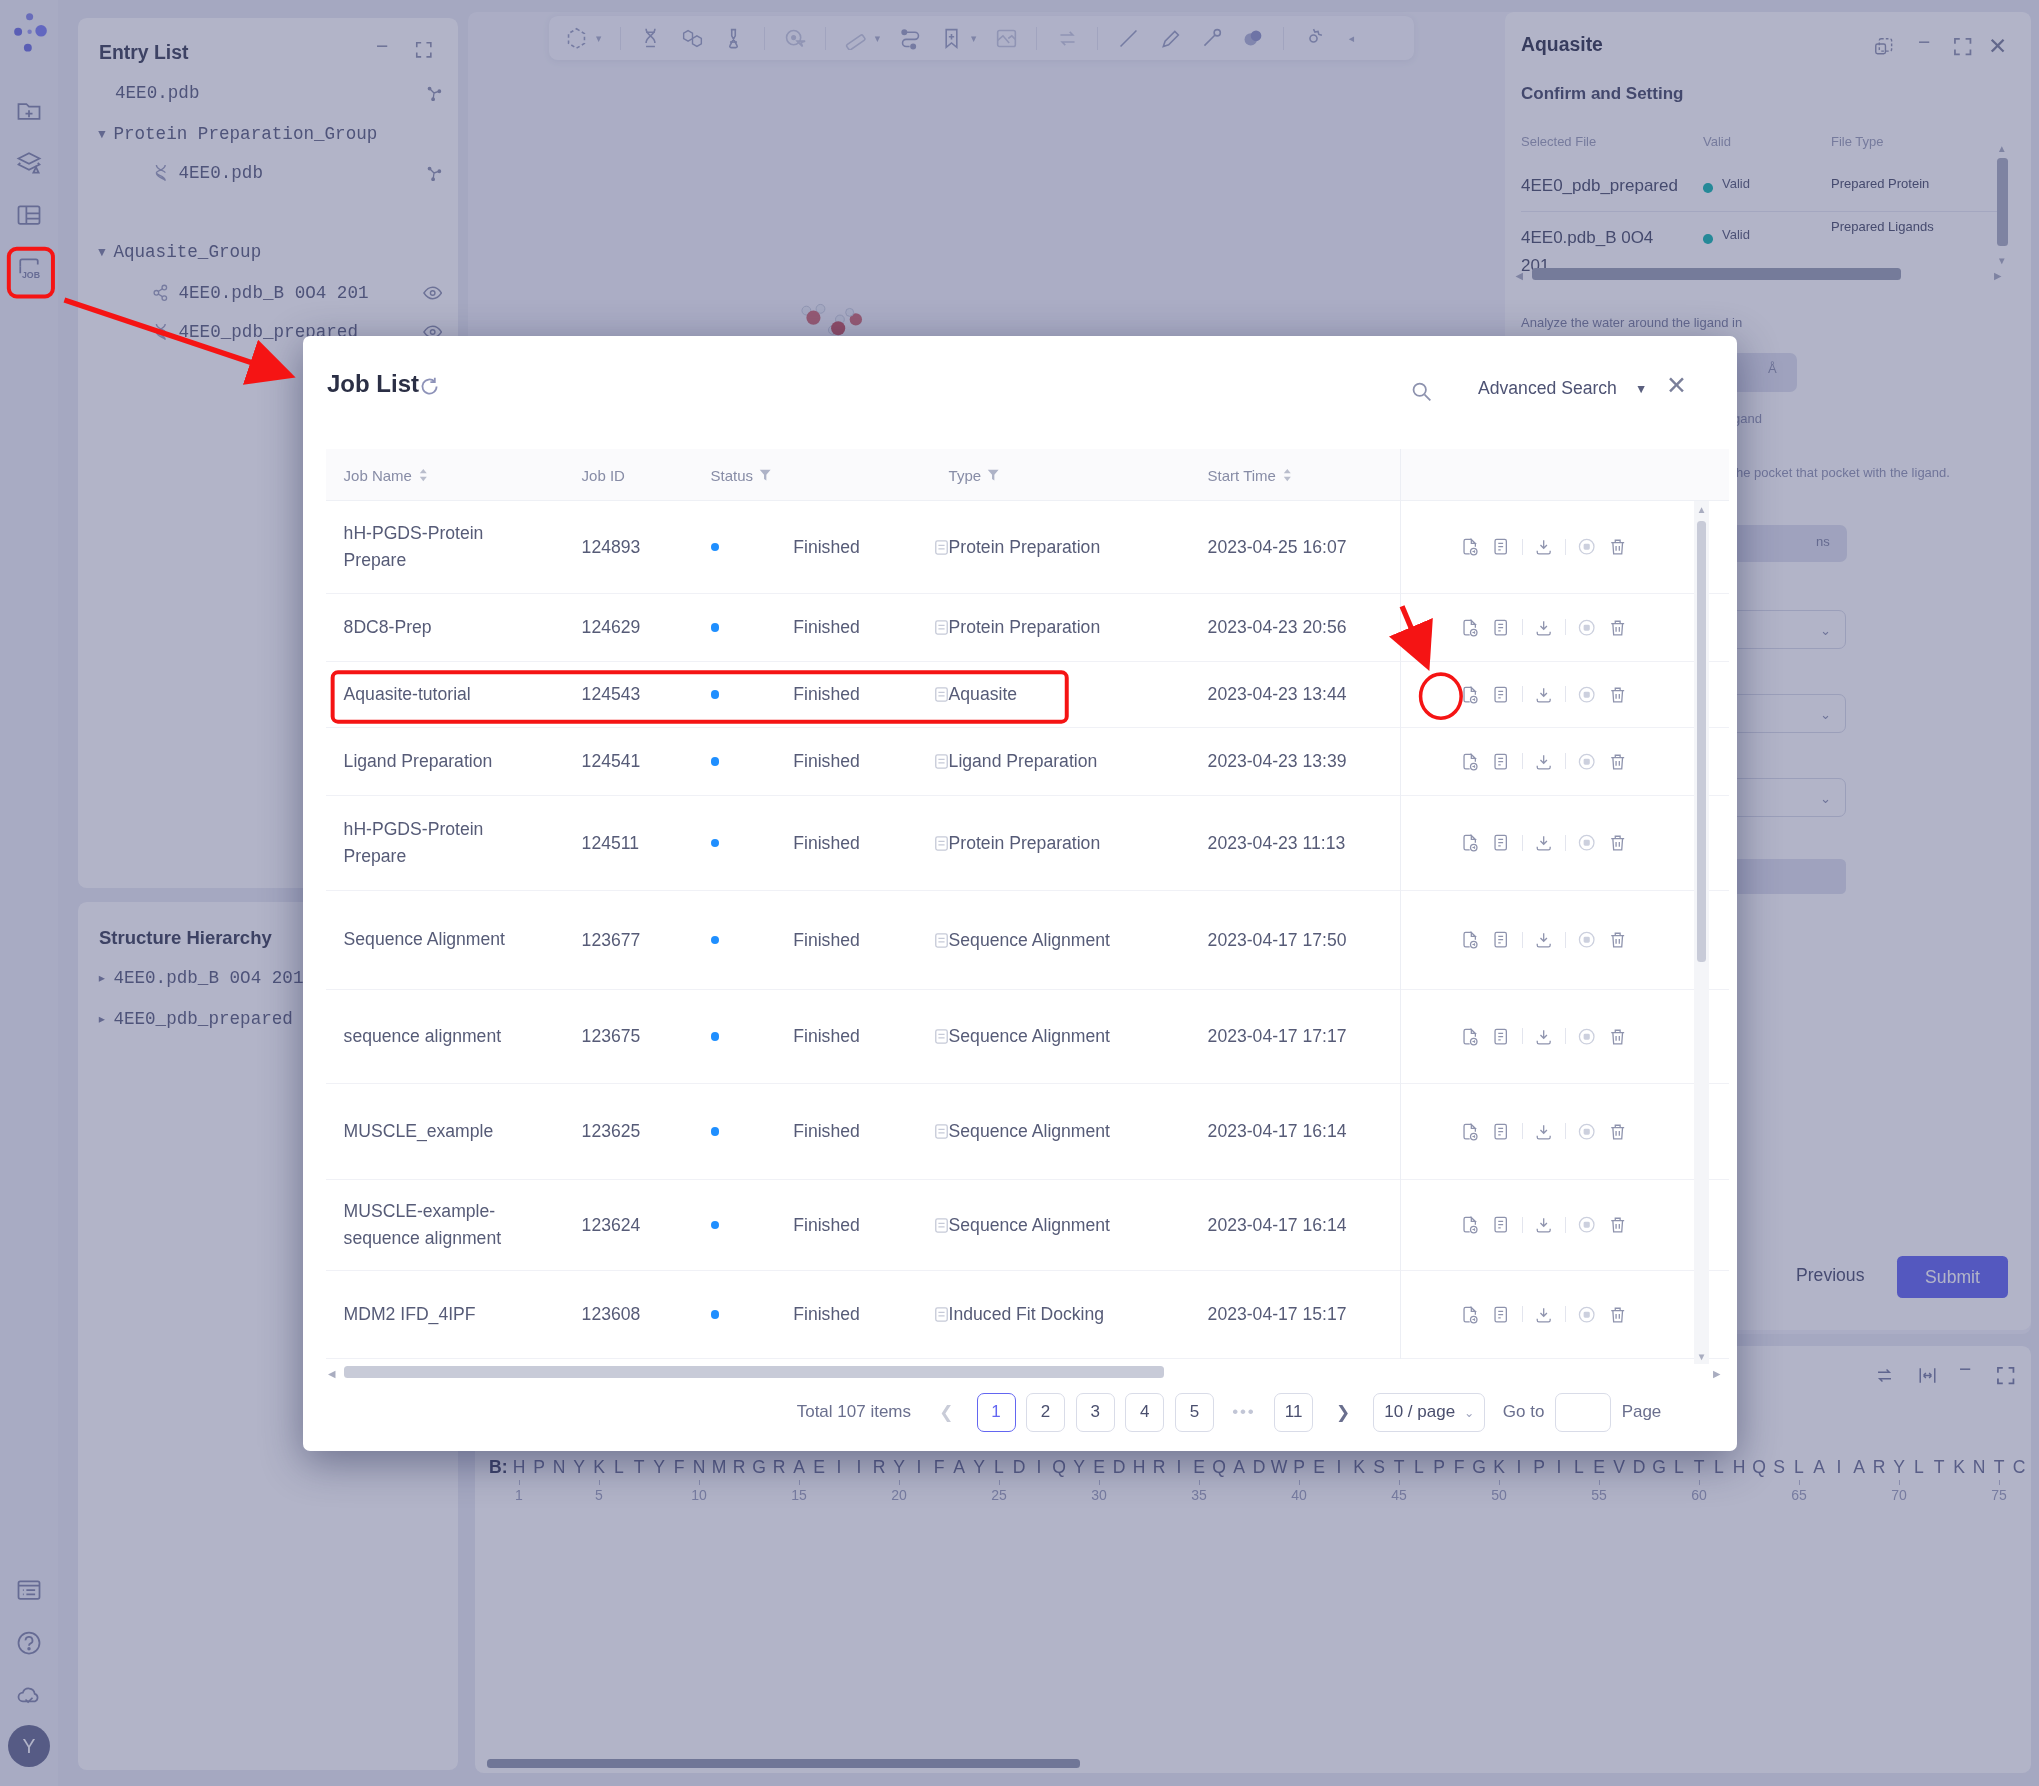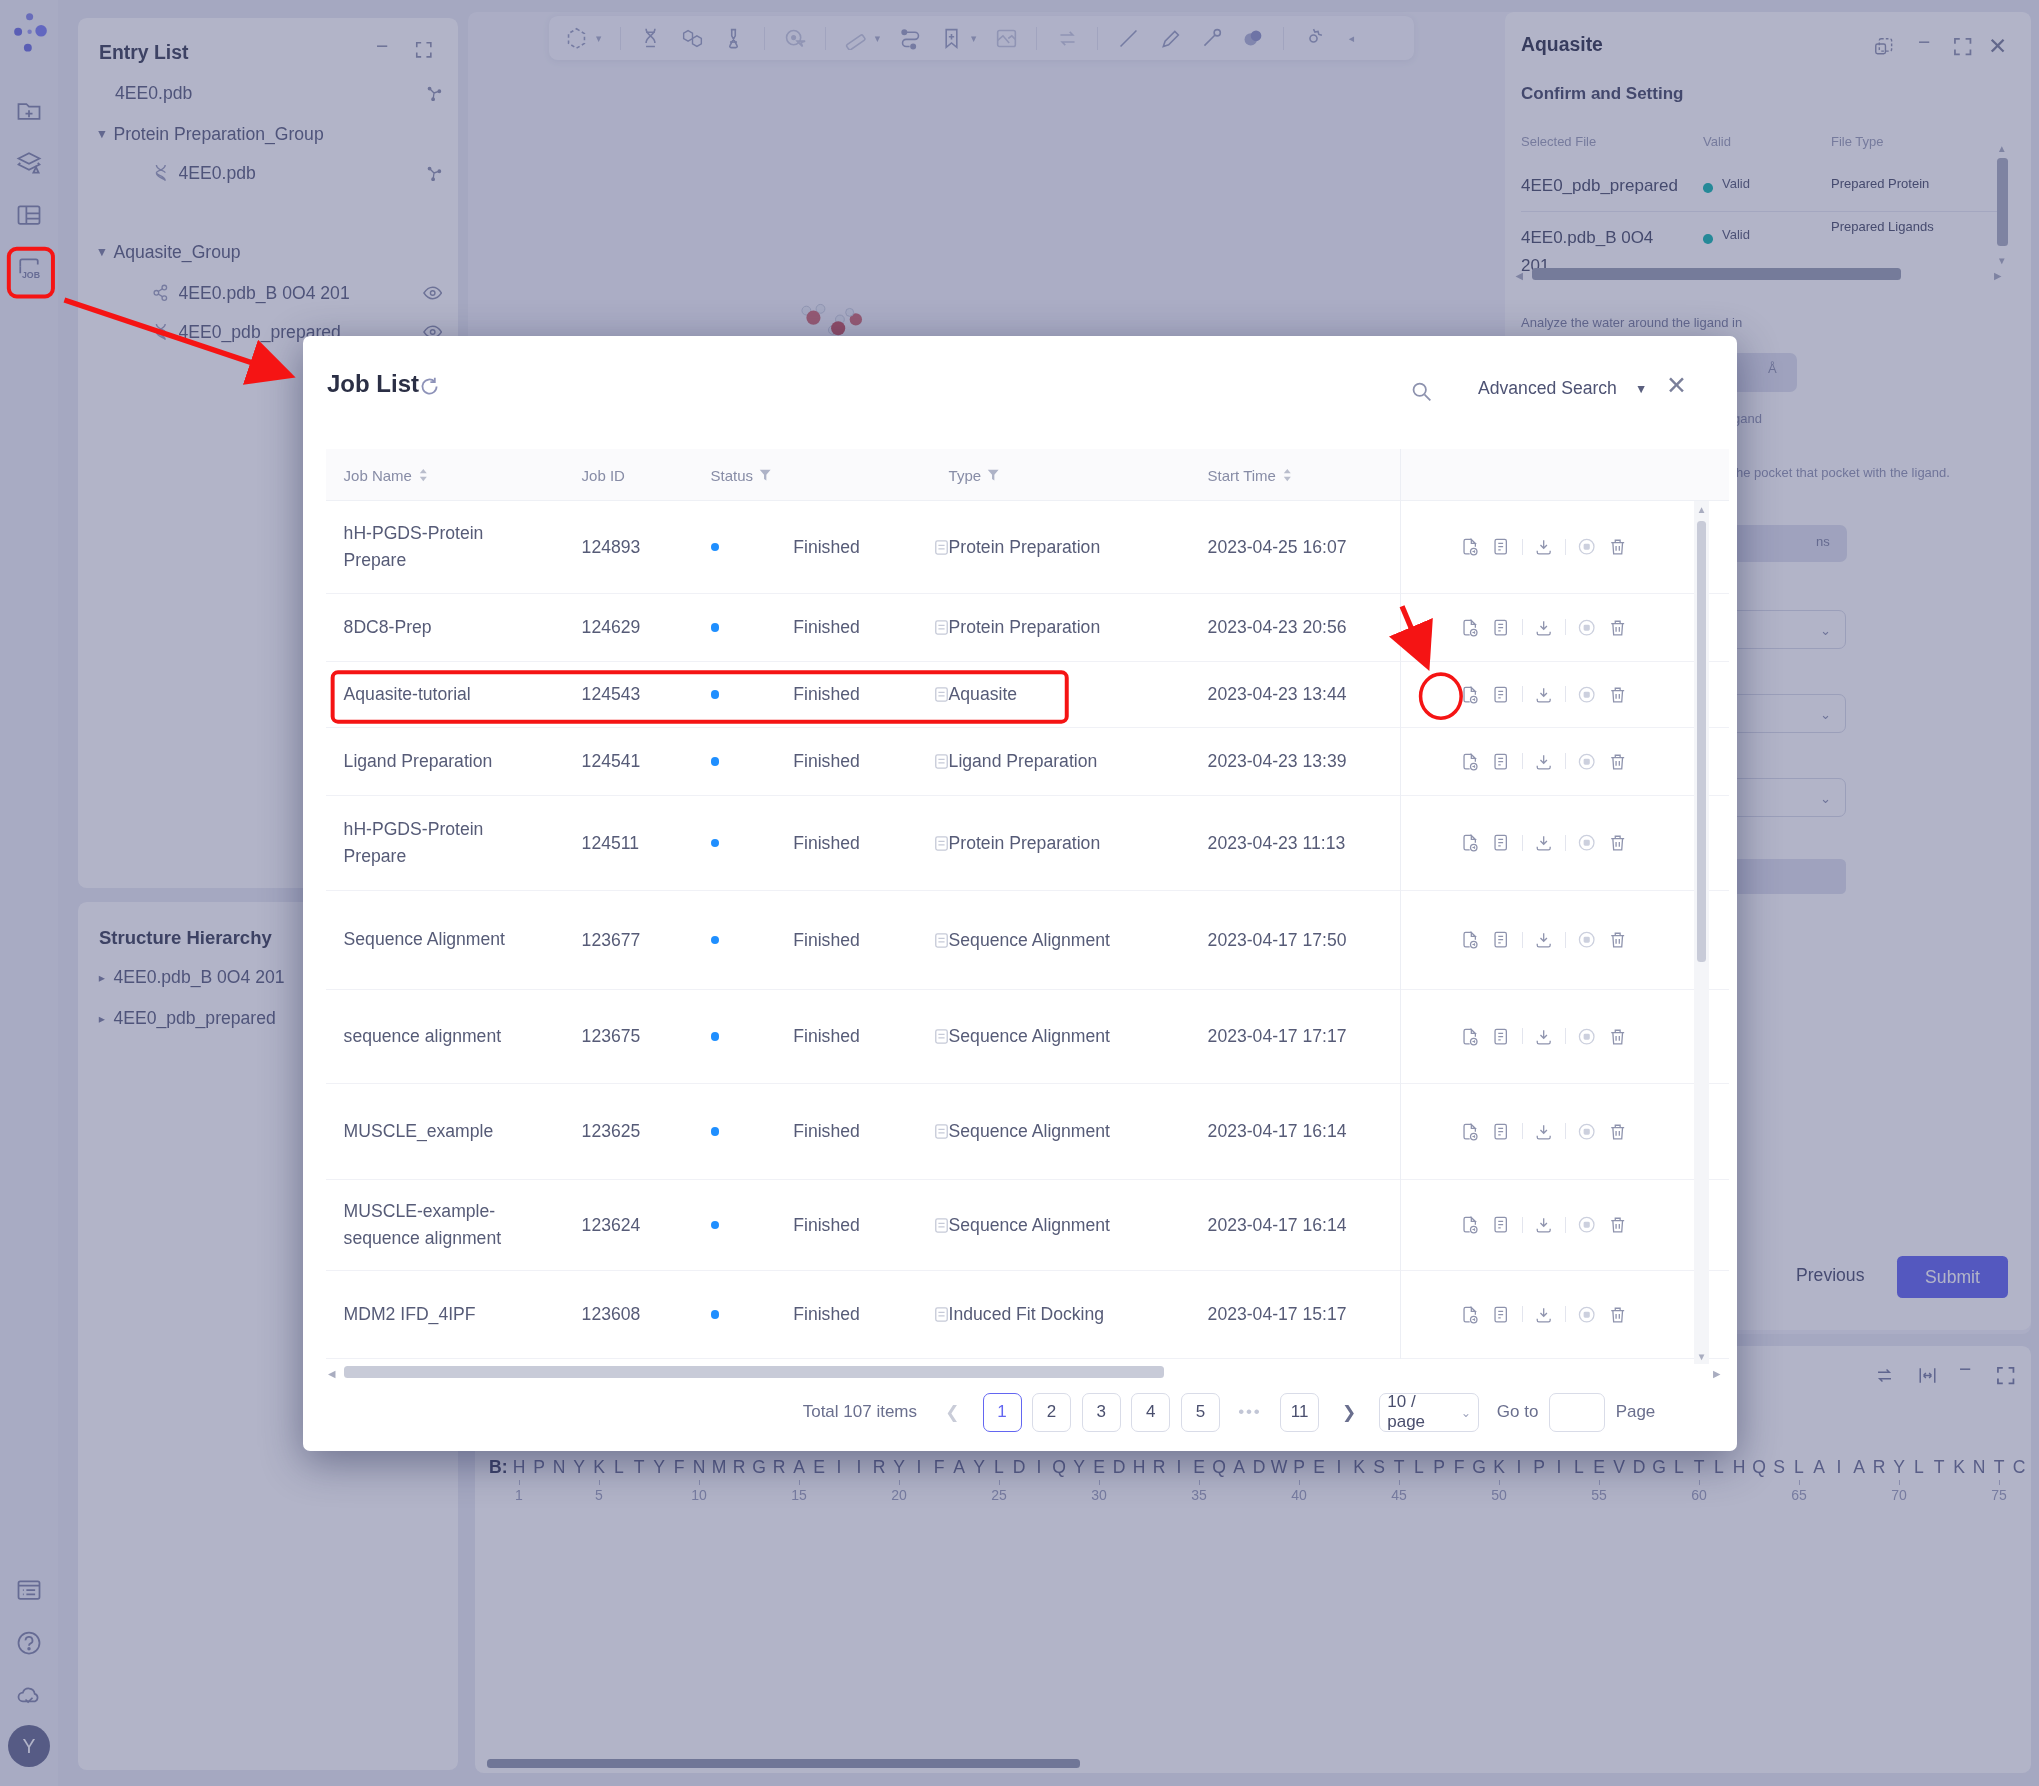--- a/index.html
+++ b/index.html
@@ -8,21 +8,21 @@
   .abs{position:absolute;}
   .panel{position:absolute;background:#ffffff;border-radius:8.8px;}
   svg{display:block;}
   
   #rail{position:absolute;left:0;top:0;width:58px;height:1786px;background:#eef0f7;}
   .rail-ic{position:absolute;left:15px;width:28px;height:28px;color:#8186a8;cursor:pointer;}
   
   .tree-row{position:absolute;left:0;width:100%;height:39px;display:flex;align-items:center;color:#5a5f7e;font-size:17.6px;cursor:pointer;}
   .tree-caret{width:23px;color:#7c81a0;font-size:12.4px;text-align:center;flex:none;}
   .tree-ic{width:26.5px;flex:none;color:#9ca1bd;}
-  .tree-label{white-space:nowrap;overflow:hidden;text-overflow:ellipsis;flex:1 1 auto;}
+  .tree-label{white-space:nowrap;overflow:hidden;text-overflow:ellipsis;flex:1 1 auto;font-family:Liberation Mono, monospace;}
   .tree-right{flex:none;margin-right:16px;color:#8d92ae;}
   
   #toolbar{position:absolute;left:549px;top:16px;width:865px;height:44px;background:#fafbff;border-radius:8.8px;display:flex;align-items:center;gap:18.5px;padding:0 16px;box-shadow:0 1.8px 7px rgba(60,65,110,.08);}
   .tb-ic{width:23px;height:23px;color:#9aa0c0;flex:none;cursor:pointer;}
   .tb-ic.dis{color:#c6cade;}
   .tb-div{width:0.9px;height:23px;background:#e3e5f0;flex:none;}
   .tb-caret{color:#a8adc8;font-size:10.6px;flex:none;margin-left:-10.6px;cursor:pointer;}
   
   .rp-text{position:absolute;color:#9196b2;font-size:13px;}
   .rp-box{position:absolute;border-radius:7px;}
@@ -1106,21 +1106,21 @@
       <span id="page-buttons" style="display:flex;gap:10.6px;">
           <div class="pbtn active">1</div>
           <div class="pbtn">2</div>
           <div class="pbtn">3</div>
           <div class="pbtn">4</div>
           <div class="pbtn">5</div>
           <div class="pbtn ghost">•••</div>
           <div class="pbtn">11</div>
         </span>
       <div class="pbtn" style="border:none;color:#6a6f8e;">❯</div>
-      <div class="pbtn" style="width:100px;gap:8.8px;">
+      <div class="pbtn" style="width:112px;gap:8.8px;">
           <span>10 / page</span>
           <span style="color:#9ca1bc;font-size:12.4px;">⌄</span>
         </div>
       <span style="font-size:17px;color:#6a6f8e;margin-left:7px;">Go to</span>
       <input style="width: 56px; height: 39px; border: 0.9px solid rgb(217, 220, 232); border-radius: 7px; background: rgb(255, 255, 255);">
       <span style="font-size:17px;color:#6a6f8e;">Page</span>
     </div>
   </div>
 
   <svg id="annot" viewBox="0 0 2312 2025">

